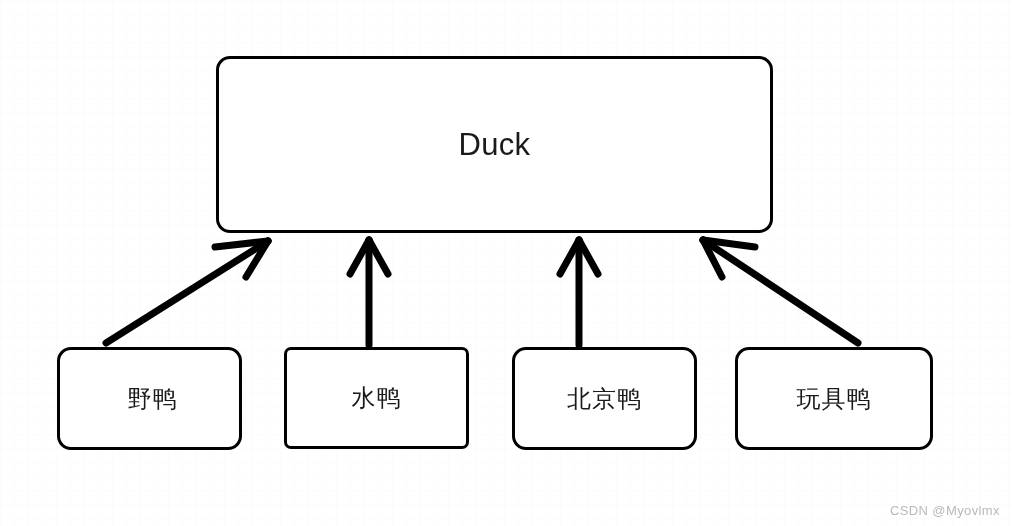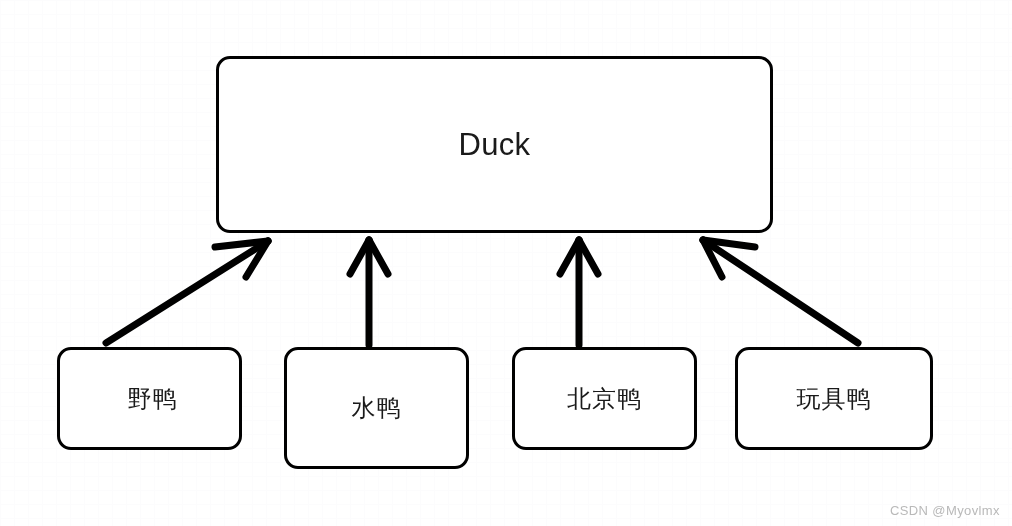--- a/index.html
+++ b/index.html
@@ -43,21 +43,21 @@
     left: 216px;
     top: 56px;
     width: 557px;
     height: 177px;
   }
   #node-duck .node-label {
     font-size: 31px;
     letter-spacing: 0.3px;
   }
   #node-child-0 { left: 57px;  top: 347px; width: 185px; height: 103px; padding-left: 6px; }
-  #node-child-1 { left: 284px; top: 347px; width: 185px; height: 122px; }
+  #node-child-1 { left: 284px; top: 347px; width: 185px; height: 102px; border-radius: 7px; }
   #node-child-2 { left: 512px; top: 347px; width: 185px; height: 103px; }
   #node-child-3 { left: 735px; top: 347px; width: 198px; height: 103px; }
   .node-child .node-label {
     font-size: 24px;
     letter-spacing: 1px;
   }
   #edges {
     position: absolute;
     left: 0;
     top: 0;

